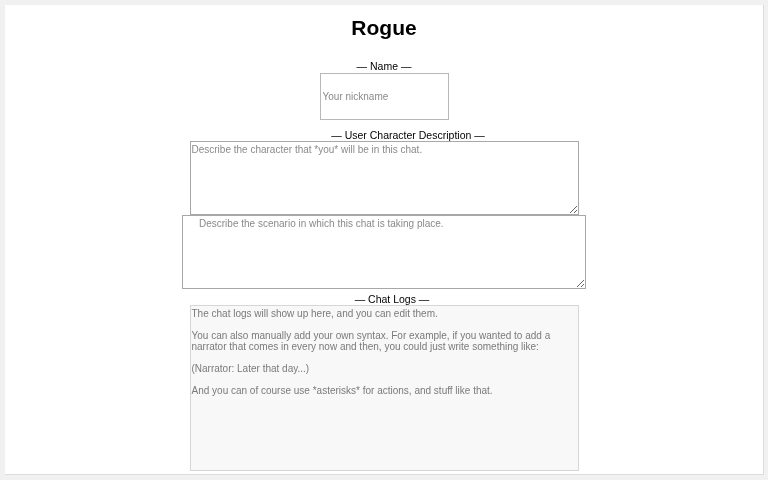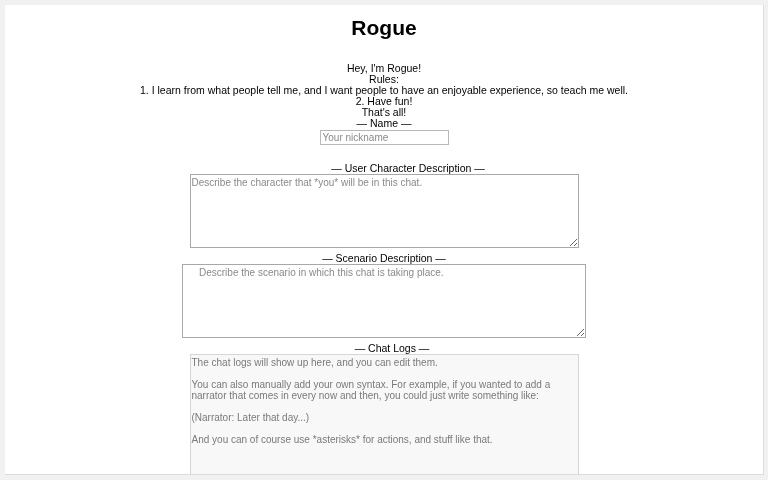--- a/index.html
+++ b/index.html
@@ -45,21 +45,21 @@
       line-height: 11px;
       margin-top: 0;
     }
     .name-input {
       display: inline-block;
       width: 123px;
       height: 13px;
       border: 1px solid #b8b8b8;
       font-family: "Liberation Sans", sans-serif;
       font-size: 10px;
-      padding: 0 2px;
+      padding: 16px 2px;
       margin-top: 1px;
       color: #000;
       box-sizing: content-box;
       outline: none;
     }
     .name-input::placeholder { color: #8a8a8a; }
     .ta {
       display: block;
       margin: 0 auto;
       width: 385px;
@@ -70,53 +70,45 @@
       line-height: 11px;
       padding: 2px 1px;
       resize: both;
       box-sizing: content-box;
       outline: none;
       text-align: left;
     }
     .ta::placeholder { color: #8a8a8a; }
     .ta-user { margin-top: 0; }
     .ta-scenario { margin-top: 0; padding-left: 16px; }
-    .lbl-user { margin-top: 18px; padding-left: 48px; }
+    .lbl-user { margin-top: 10px; padding-left: 48px; }
     .lbl-scenario { margin-top: 5px; }
     .lbl-logs { margin-top: 5px; padding-left: 16px; }
     .ta-logs {
       background: #f8f8f8;
       border: 1px solid #d6d6d6;
       height: 160px;
       resize: none;
     }
     .ta-logs::placeholder { color: #7a7a7a; }
   </style>
 </head>
 <body>
 
 <div class="frame">
   <div class="content">
     <h1>Rogue</h1>
 
-    <div class="intro">
-      <div>Hey, I'm Rogue!</div>
-      <div>Rules:</div>
-      <div>1. I learn from what people tell me, and I want people to have an enjoyable experience, so teach me well.</div>
-      <div>2. Have fun!</div>
-      <div>That's all!</div>
-    </div>
 
     <span class="label">— Name —</span>
     <input class="name-input" type="text" placeholder="Your nickname" style="">
 
     <span class="label lbl-user">— User Character Description —</span>
     <textarea class="ta ta-user" placeholder="Describe the character that *you* will be in this chat." style=""></textarea>
 
-    <span class="label lbl-scenario">— Scenario Description —</span>
     <textarea class="ta ta-scenario" placeholder="Describe the scenario in which this chat is taking place." style=""></textarea>
 
     <span class="label lbl-logs">— Chat Logs —</span>
     <textarea class="ta ta-logs" placeholder="The chat logs will show up here, and you can edit them.
 
 You can also manually add your own syntax. For example, if you wanted to add a narrator that comes in every now and then, you could just write something like:
 
 (Narrator: Later that day...)
 
 And you can of course use *asterisks* for actions, and stuff like that." style=""></textarea>

